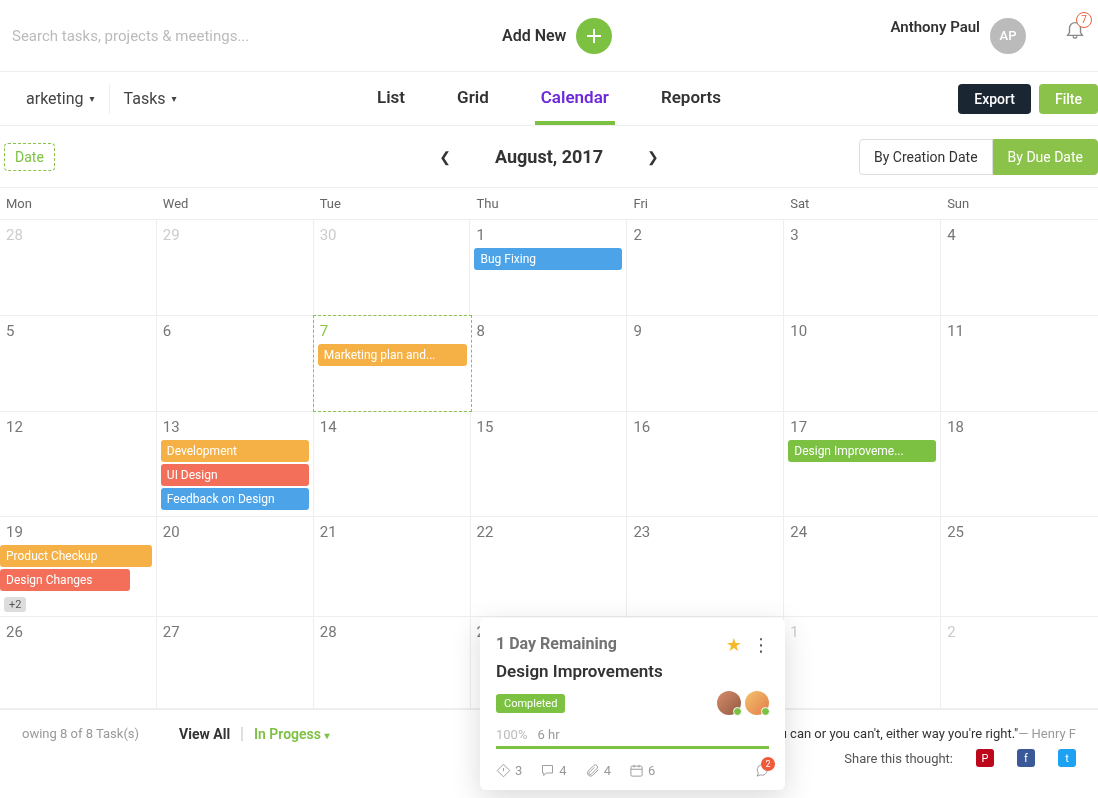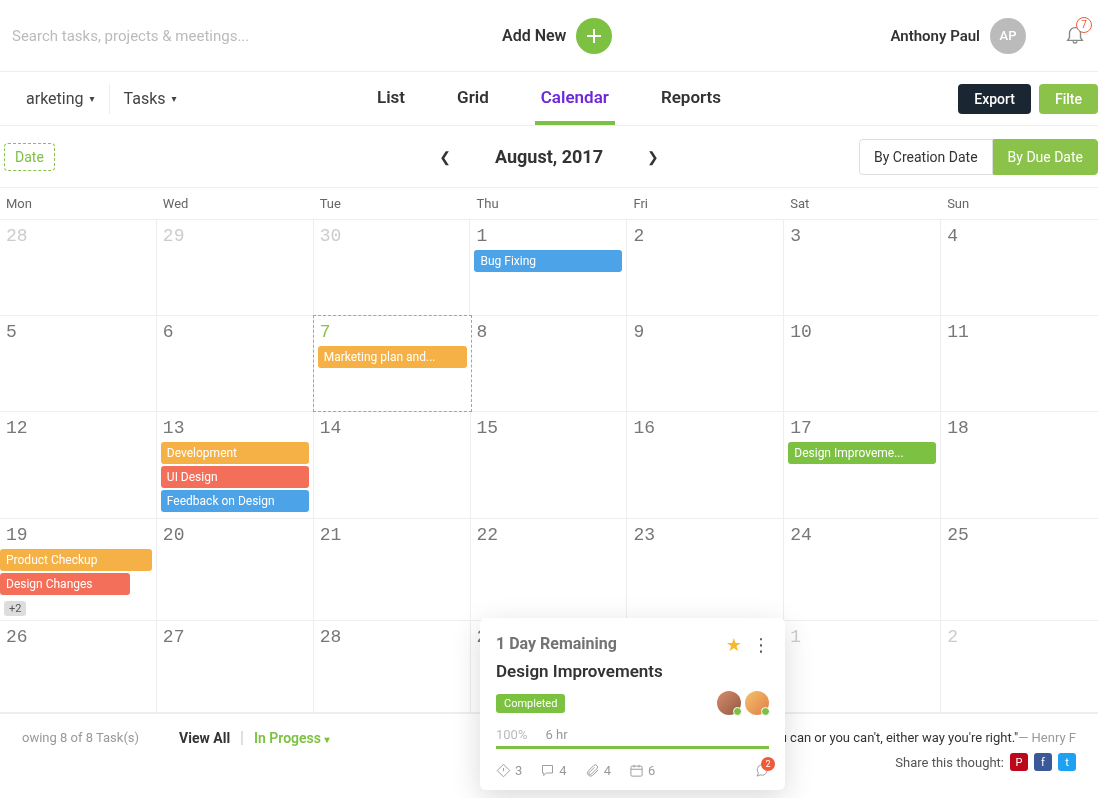--- a/index.html
+++ b/index.html
@@ -7,21 +7,21 @@
 
 
 .topbar { display: flex; align-items: center; padding: 18px 12px; border-bottom: 1px solid #eee; height: 72px; }
 .search { flex: 0 0 440px; }
 .search input { border: none; outline: none; font-size: 15px; color: #bbb; width: 100%; }
 .search input::placeholder { color: #bbb; }
 .addnew-wrap { display: flex; align-items: center; gap: 10px; flex: 1; justify-content: flex-start; margin-left: 50px; }
 .addnew-label { font-weight: 600; color: #333; font-size: 16px; }
 .addnew-btn { width: 36px; height: 36px; border-radius: 50%; background: #7cc142; display: flex; align-items: center; justify-content: center; cursor: pointer; }
 .addnew-btn svg { width: 16px; height: 16px; fill: #fff; }
-.user-area { display: flex; align-items: center; gap: 10px; }
+.user-area { display: flex; align-items: flex-start; gap: 10px; }
 .user-name { font-weight: 600; color: #333; font-size: 15px; }
 .avatar { width: 36px; height: 36px; border-radius: 50%; background: #bbb; color: #fff; display: flex; align-items: center; justify-content: center; font-size: 13px; font-weight: 500; }
 .bell { position: relative; margin-left: 28px; cursor: pointer; }
 .bell svg { width: 22px; height: 22px; stroke: #888; fill: none; stroke-width: 1.5; }
 .bell-badge { position: absolute; top: -6px; right: -6px; width: 16px; height: 16px; border: 1.5px solid #f05a3a; border-radius: 50%; display: flex; align-items: center; justify-content: center; font-size: 10px; color: #f05a3a; background: #fff; }
 
 
 .navrow { display: flex; align-items: center; padding: 0 0 0 12px; height: 54px; border-bottom: 1px solid #eee; position: relative; }
 .nav-left { display: flex; align-items: center; padding-left: 0; }
 .nav-pill { color: #444; font-size: 16px; padding: 0 14px; display: flex; align-items: center; gap: 6px; cursor: pointer; border-right: 1px solid #eee; height: 30px; }
@@ -46,21 +46,21 @@
 .toggle-btn.left { border-radius: 4px 0 0 4px; }
 .toggle-btn.right { border-radius: 0 4px 4px 0; background: #8bc34a; color: #fff; border-color: #8bc34a; }
 
 
 .calendar { position: relative; }
 .dayhead-row { display: grid; grid-template-columns: repeat(7, 1fr); border-bottom: 1px solid #eee; }
 .dayhead { padding: 8px 6px; font-size: 13px; color: #666; }
 .week { display: grid; grid-template-columns: repeat(7, 1fr); border-bottom: 1px solid #eee; min-height: 96px; }
 .cell { border-right: 1px solid #eee; padding: 4px 4px; position: relative; overflow: visible; }
 .cell:last-child { border-right: none; }
-.cell .num { font-size: 18px; color: #777; margin: 2px 2px 4px; font-family: Liberation Mono, monospace; }
+.cell .num { font-size: 15px; color: #777; margin: 2px 2px 4px; }
 .cell.other .num { color: #ccc; }
 .cell.other { color: #ccc; }
 .today-cell { border: 1.5px dashed #8bc34a; margin: -1px; }
 .today-cell .num { color: #8bc34a; }
 .event { font-size: 12px; color: #fff; padding: 4px 6px; border-radius: 3px; margin: 2px 0; white-space: nowrap; overflow: hidden; text-overflow: ellipsis; cursor: pointer; }
 .ev-blue { background: #4ca3e8; }
 .ev-orange { background: #f5b146; }
 .ev-red { background: #f36f5a; }
 .ev-green { background: #7cc142; }
 .more-tag { display: inline-block; background: #ddd; color: #555; font-size: 11px; padding: 1px 5px; border-radius: 3px; margin-top: 2px; cursor: pointer; }
@@ -73,39 +73,39 @@
 .star { color: #f5b92a; font-size: 18px; margin-right: 10px; }
 .kebab { color: #555; font-size: 18px; cursor: pointer; letter-spacing: -1px; }
 .card-title { font-size: 17px; font-weight: 600; margin: 6px 0 10px; color: #333; }
 .status-row { display: flex; align-items: center; gap: 8px; margin-bottom: 12px; }
 .status-badge { background: #7cc142; color: #fff; font-size: 11px; padding: 3px 8px; border-radius: 3px; }
 .people { margin-left: auto; display: flex; gap: 4px; }
 .person { width: 24px; height: 24px; border-radius: 50%; position: relative; }
 .person::after { content:''; position:absolute; right:-1px; bottom:-1px; width:7px; height:7px; background:#7cc142; border:1.5px solid #fff; border-radius:50%; }
 .p1 { background: linear-gradient(135deg,#d98c6a,#8f5a42); }
 .p2 { background: linear-gradient(135deg,#f2c36b,#e27c4a); }
-.progress-row { display: flex; align-items: center; gap: 18px; font-size: 13px; color: #999; margin-bottom: 4px; }
+.progress-row { display: flex; align-items: center; gap: 10px; font-size: 13px; color: #999; margin-bottom: 4px; }
 .progress-row .pct { color: #bbb; }
 .progress-bar { height: 3px; background: #7cc142; margin-bottom: 14px; }
 .stats-row { display: flex; align-items: center; gap: 18px; font-size: 13px; color: #999; }
 .stat { display: flex; align-items: center; gap: 4px; }
 .stat svg { width: 15px; height: 15px; stroke: #999; fill: none; stroke-width: 1.5; }
 .chat { margin-left: auto; position: relative; }
 .chat-badge { position: absolute; top: -6px; right: -6px; background: #f05a3a; color: #fff; font-size: 9px; width: 14px; height: 14px; border-radius: 50%; display: flex; align-items: center; justify-content: center; }
 
 
 .footer { border-top: 1px solid #eee; padding: 14px 22px 4px; display: flex; flex-direction: column; gap: 6px; }
 .footer-top { display: flex; align-items: center; }
 .foot-left { color: #999; font-size: 13px; }
 .viewall { font-weight: 700; margin-left: 40px; cursor: pointer; color: #333; font-size: 14px; }
 .sep { color: #ccc; margin: 0 10px; }
 .inprog { color: #7cc142; font-weight: 600; font-size: 14px; cursor: pointer; }
 .quote { margin-left: auto; font-size: 13px; color: #333; }
 .quote .author { color: #999; }
-.share-row { margin-left: auto; display: flex; align-items: center; gap: 6px; font-size: 13px; color: #555; justify-content: space-between; }
+.share-row { margin-left: auto; display: flex; align-items: center; gap: 23px; font-size: 13px; color: #555; justify-content: space-between; }
 .social { width: 18px; height: 18px; border-radius: 3px; display: flex; align-items: center; justify-content: center; color: #fff; font-size: 11px; cursor: pointer; }
 .pin { background: #bd081c; }
 .fb { background: #3b5998; }
 .tw { background: #1da1f2; }
 </style>
 </head>
 <body>
 
 <div class="topbar">
   <div class="search">

